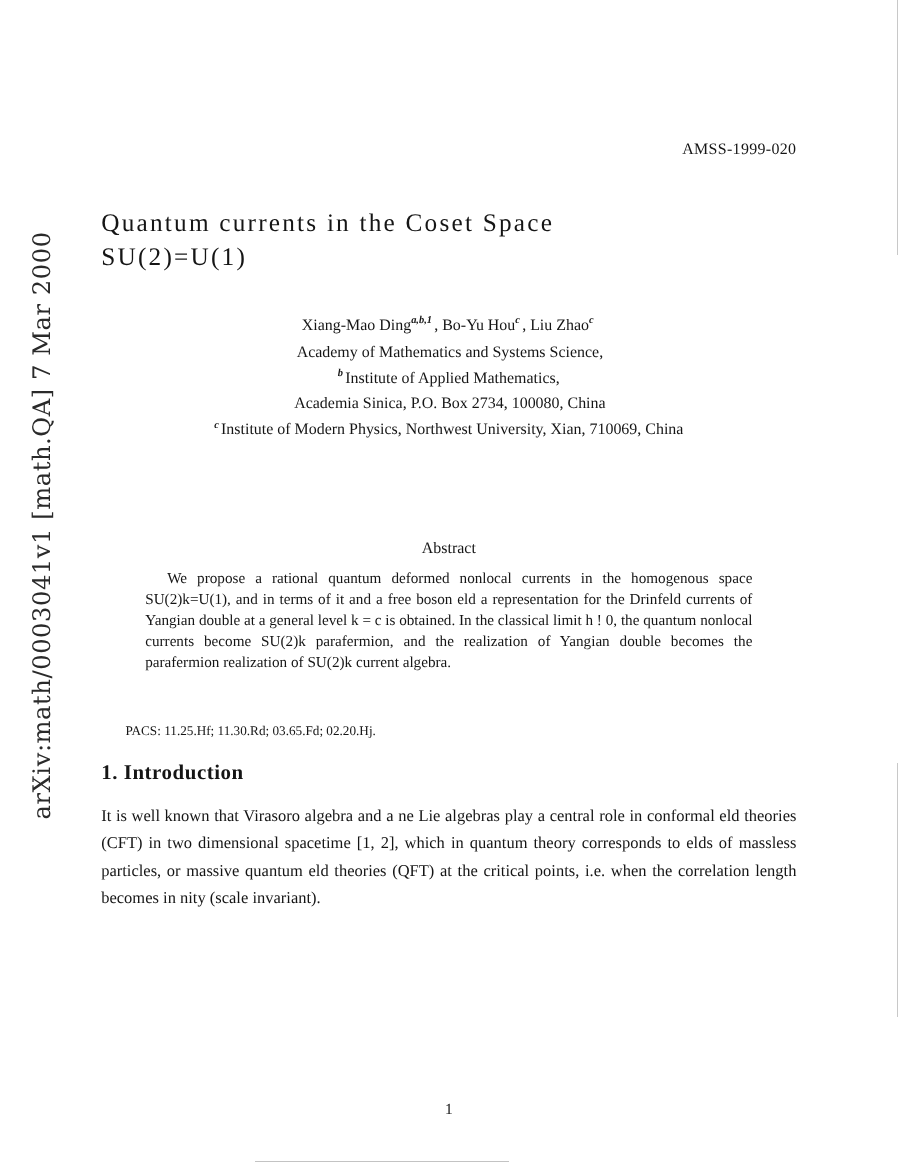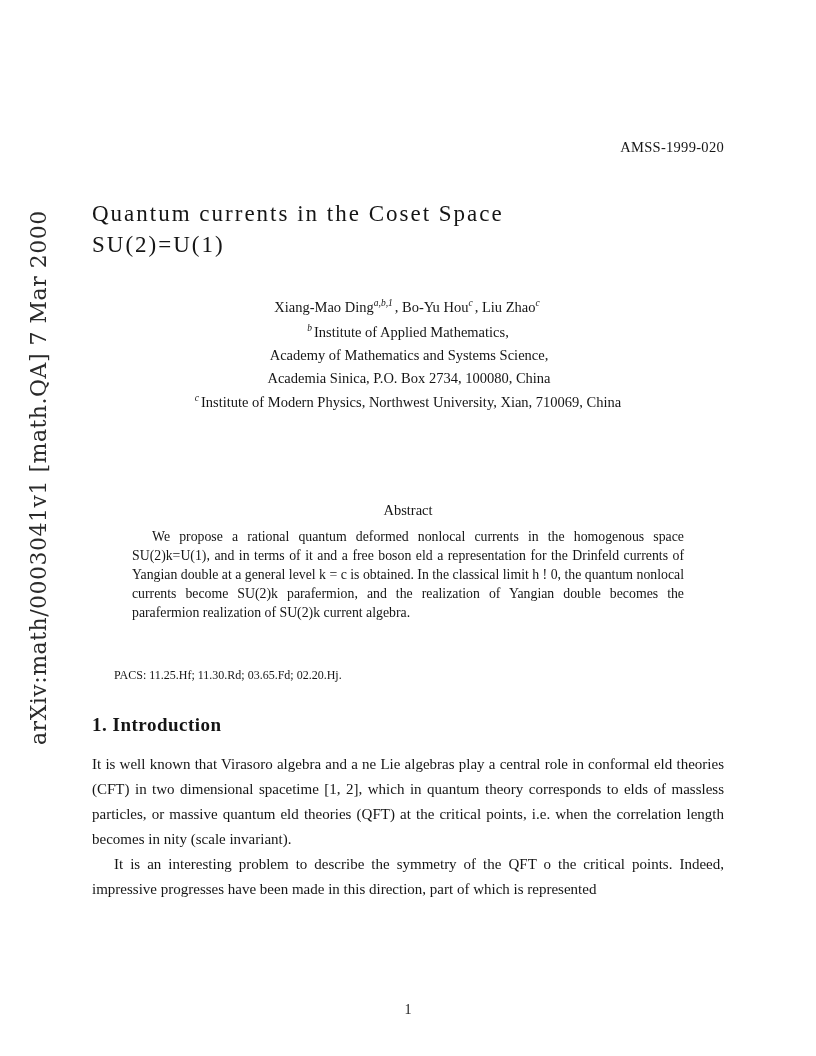--- a/index.html
+++ b/index.html
@@ -5,21 +5,21 @@
   html,body { margin:0; padding:0; background:#9a9a9a; }
   .page {
     position:relative;
     width:816px; height:1056px;
     margin:0 auto;
     background:#ffffff;
     color:#151515;
     font-family:"Liberation Serif","DejaVu Serif",serif;
     overflow:hidden;
   }
-  .content { padding:15px 92px; }
+  .content { padding:4px 92px; }
 
   .report-number {
     padding-top:124px;
     text-align:right;
     font-size:14.5px;
     letter-spacing:0.3px;
   }
 
   .title {
     margin-top:42px;
@@ -31,20 +31,21 @@
 
   .authors {
     margin-top:38px;
     text-align:center;
     font-size:14.5px;
   }
   .authors sup, .affil sup {
     font-size:9.5px;
     font-style:italic;
     margin-right:2px;
+    font-weight:bold;
   }
 
   .affils {
     margin-top:3px;
     text-align:center;
     font-size:14.5px;
     line-height:19.5px;
   }
 
   .abstract-heading {
@@ -71,21 +72,21 @@
     font-size:15px;
     line-height:26px;
   }
   .kw-line1 {
     text-align:justify;
     text-align-last:justify;
     text-indent:22px;
   }
 
   .section-heading {
-    margin-top:31px;
+    margin-top:20px;
     font-size:19px;
     font-weight:bold;
     letter-spacing:0.5px;
   }
 
   .para {
     font-size:15px;
     line-height:25px;
     text-align:justify;
   }
@@ -125,36 +126,35 @@
     <div class="title">
       <div>Quantum currents in the Coset Space</div>
       <div>SU(2)=U(1)</div>
     </div>
 
     <div class="authors">
       <span>Xiang-Mao Ding</span><sup>a,b,1</sup><span>, </span><span>Bo-Yu Hou</span><sup>c</sup><span>, </span><span>Liu Zhao</span><sup>c</sup>
     </div>
 
     <div class="affils">
+      <div class="affil"><sup></sup><span>Academy of Mathematics and Systems Science,</span></div>
       <div class="affil"><sup>b</sup><span>Institute of Applied Mathematics,</span></div>
-      <div class="affil"><sup></sup><span>Academy of Mathematics and Systems Science,</span></div>
       <div class="affil"><sup></sup><span>Academia Sinica, P.O. Box 2734, 100080, China</span></div>
       <div class="affil"><sup>c</sup><span>Institute of Modern Physics, Northwest University, Xian, 710069, China</span></div>
     </div>
 
     <div class="abstract-heading">Abstract</div>
 
     <div class="abstract-body">We propose a rational quantum deformed nonlocal currents in the homogenous space SU(2)k=U(1), and in terms of it and a free boson eld a representation for the Drinfeld currents of Yangian double at a general level k = c is obtained. In the classical limit h ! 0, the quantum nonlocal currents become SU(2)k parafermion, and the realization of Yangian double becomes the parafermion realization of SU(2)k current algebra.</div>
 
     <div class="pacs">PACS: 11.25.Hf; 11.30.Rd; 03.65.Fd; 02.20.Hj.</div>
 
 
     <div class="section-heading">1. Introduction</div>
 
     <div class="para para-first">It is well known that Virasoro algebra and a ne Lie algebras play a central role in conformal eld theories (CFT) in two dimensional spacetime [1, 2], which in quantum theory corresponds to elds of massless particles, or massive quantum eld theories (QFT) at the critical points, i.e. when the correlation length becomes in nity (scale invariant).</div>
 
-    <div class="para para-indent">It is an interesting problem to describe the symmetry of the QFT o the critical points. Indeed, impressive progresses have been made in this direction, part of which is represented</div>
 
   </div>
 
   <div class="page-number">1</div>
 
 </div>
 
 </body></html>

